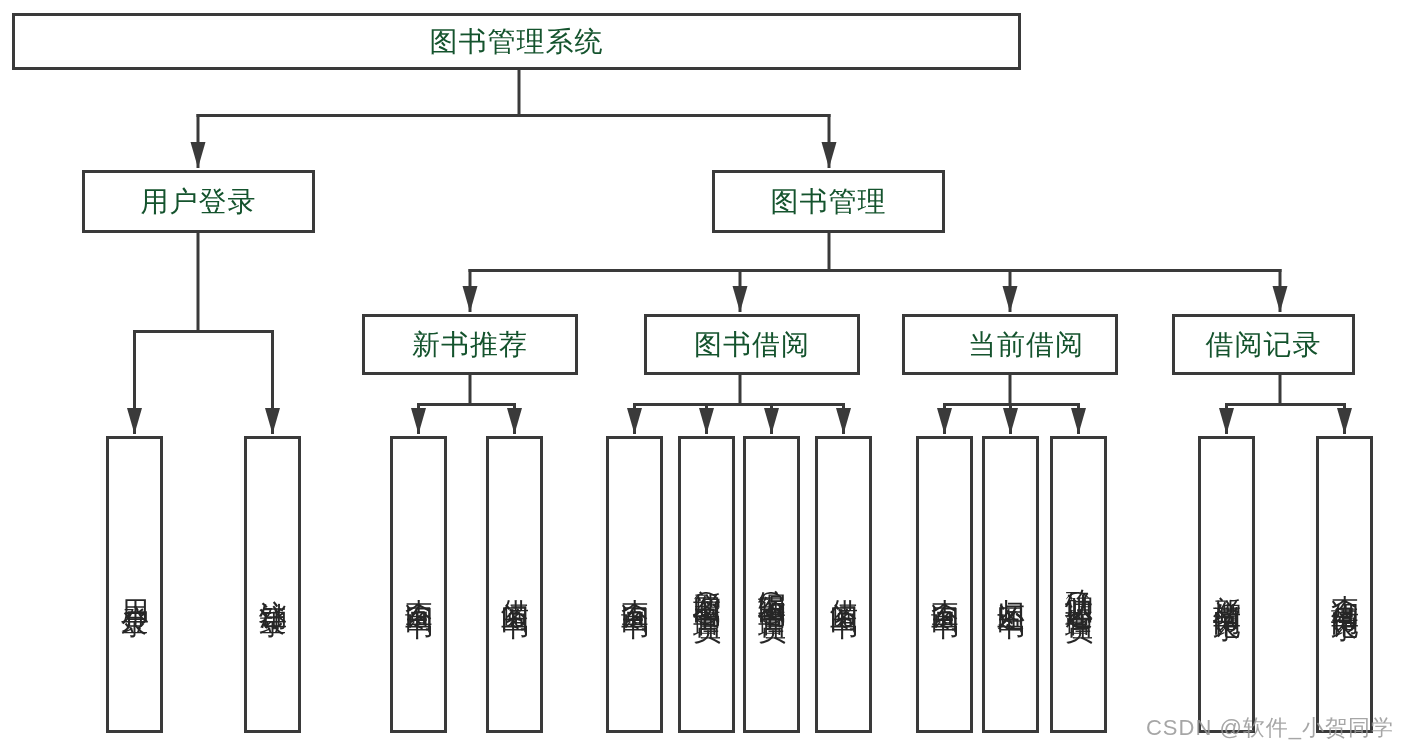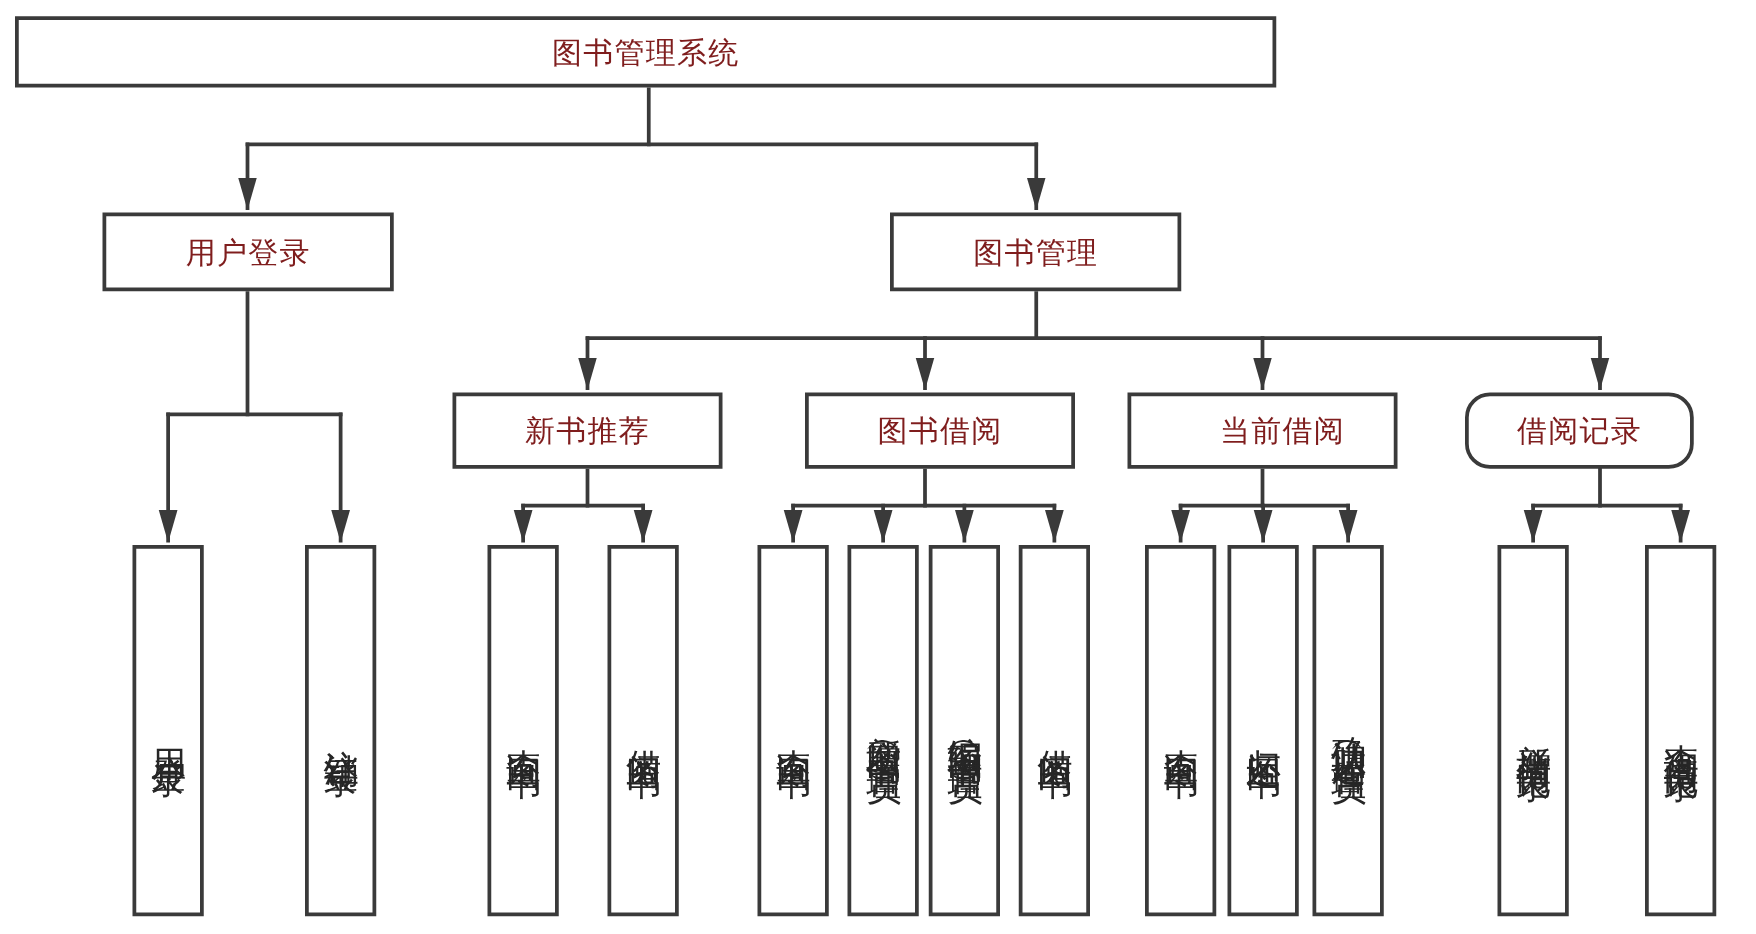--- a/index.html
+++ b/index.html
@@ -28,23 +28,23 @@
     position: absolute;
     box-sizing: border-box;
     background: #ffffff;
     border: 3px solid #3a3a3a;
     display: flex;
     align-items: center;
     justify-content: center;
     z-index: 2;
   }
   .box .lbl {
-    font-size: 24px;
+    font-size: 28px;
     letter-spacing: 1px;
-    color: #7f1d1d;
+    color: #14532d;
     white-space: nowrap;
   }
   .leaf {
     top: 436px;
     width: 57px;
     height: 297px;
   }
   .leaf .vlbl {
     writing-mode: vertical-rl;
     text-orientation: mixed;
@@ -132,21 +132,21 @@
 
   <div class="box" style="left:362px; top:314px; width:216px; height:61px;">
     <span class="lbl">新书推荐</span>
   </div>
   <div class="box" style="left:644px; top:314px; width:216px; height:61px;">
     <span class="lbl">图书借阅</span>
   </div>
   <div class="box" style="left:902px; top:314px; width:216px; height:61px;padding-left:32px;">
     <span class="lbl">当前借阅</span>
   </div>
-  <div class="box" style="left:1172px; top:314px; width:183px; height:61px;border-radius:20px;">
+  <div class="box" style="left:1172px; top:314px; width:183px; height:61px;">
     <span class="lbl">借阅记录</span>
   </div>
 
   <div class="box leaf" style="left:106px;">
     <span class="vlbl">用户登录</span>
   </div>
   <div class="box leaf" style="left:244px;">
     <span class="vlbl">注销登录</span>
   </div>
 
@@ -180,14 +180,15 @@
     <span class="vlbl">确认归还（管理员）</span>
   </div>
 
   <div class="box leaf" style="left:1198px;">
     <span class="vlbl">新增借阅记录</span>
   </div>
   <div class="box leaf" style="left:1316px;">
     <span class="vlbl">查询借阅记录</span>
   </div>
 
+  <div id="watermark">CSDN @软件_小贺同学</div>
 
 </div>
 
 </body></html>

